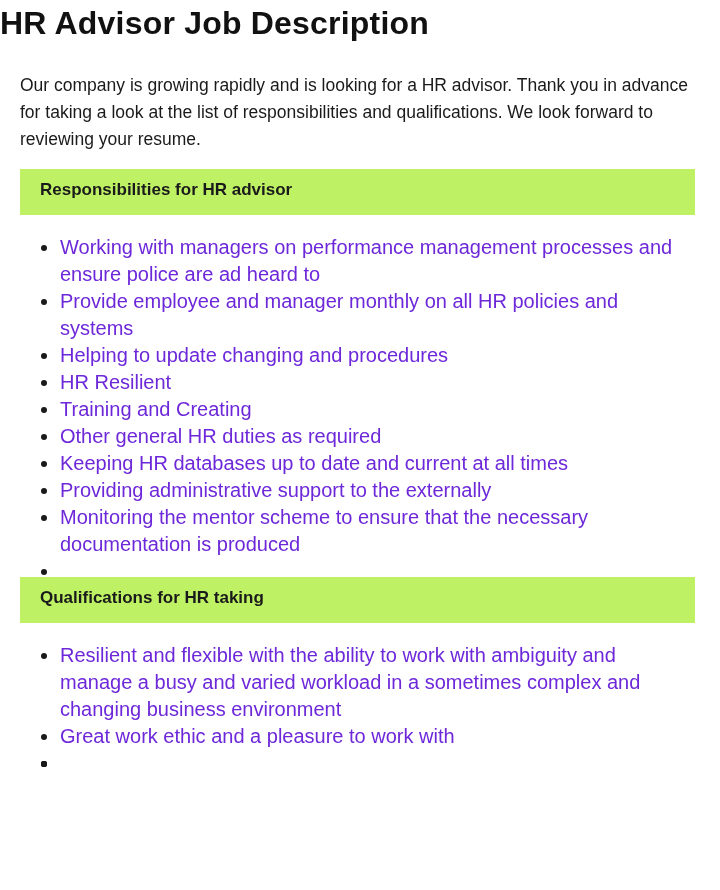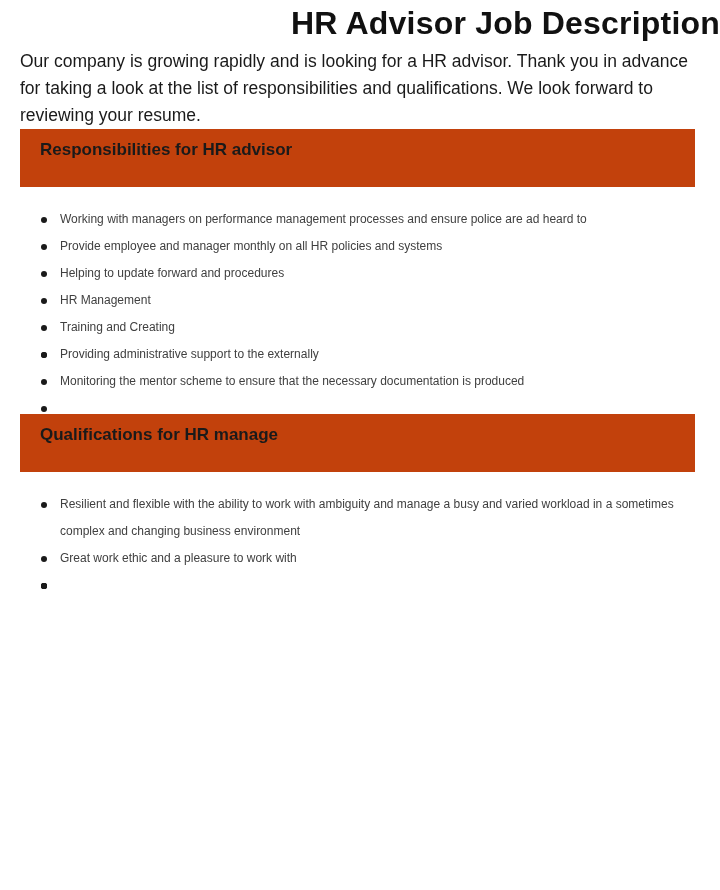--- a/index.html
+++ b/index.html
@@ -17,57 +17,57 @@
     .page {
       position: relative;
       width: 720px;
       padding: 0;
     }
     .title {
       margin: 0;
       padding-top: 2px;
       height: 44px;
       line-height: 42px;
-      text-align: right;
+      text-align: left;
       font-size: 32px;
       font-weight: bold;
       color: #111;
       letter-spacing: 0.2px;
     }
     .intro {
-      margin: 2px 24px 0 20px;
+      margin: 26px 24px 0 20px;
       font-size: 17.5px;
       line-height: 27px;
       color: #1a1a1a;
     }
     .section-header {
-      margin: 0 25px 0 20px;
-      height: 58px;
-      background: #c2410c;
+      margin: 16px 25px 0 20px;
+      height: 46px;
+      background: #bef264;
       box-sizing: border-box;
       padding-left: 20px;
       line-height: 42px;
       font-size: 17px;
       font-weight: bold;
       color: #1a1a1a;
     }
     .section-header.second {
       margin-top: 19px;
     }
     ul.list {
       list-style: none;
       margin: 19px 28px 0 20px;
       padding: 0;
     }
     ul.list li {
       position: relative;
       padding-left: 40px;
-      font-size: 12px;
+      font-size: 20px;
       line-height: 27px;
-      color: #404040;
+      color: #6d28d9;
     }
     ul.list li .bullet {
       position: absolute;
       left: 21px;
       top: 11px;
       width: 6px;
       height: 6px;
       border-radius: 50%;
       background: #1a1a1a;
     }
@@ -78,30 +78,31 @@
 <div class="page">
   <h1 class="title">HR Advisor Job Description</h1>
 
   <p class="intro">Our company is growing rapidly and is looking for a HR advisor. Thank you in advance for taking a look at the list of responsibilities and qualifications. We look forward to reviewing your resume.</p>
 
   <div class="section-header">Responsibilities for HR advisor</div>
 
   <ul class="list">
     <li><span class="bullet"></span><span>Working with managers on performance management processes and ensure police are ad heard to</span></li>
     <li><span class="bullet"></span><span>Provide employee and manager monthly on all HR policies and systems</span></li>
-    <li><span class="bullet"></span><span>Helping to update forward and procedures</span></li>
-    <li><span class="bullet"></span><span>HR Management</span></li>
+    <li><span class="bullet"></span><span>Helping to update changing and procedures</span></li>
+    <li><span class="bullet"></span><span>HR Resilient</span></li>
     <li><span class="bullet"></span><span>Training and Creating</span></li>
-    <li><span class="bullet"></span></li>
+    <li><span class="bullet"></span><span>Other general HR duties as required</span></li>
+    <li><span class="bullet"></span><span>Keeping HR databases up to date and current at all times</span></li>
     <li><span class="bullet"></span><span>Providing administrative support to the externally</span></li>
     <li><span class="bullet"></span><span>Monitoring the mentor scheme to ensure that the necessary documentation is produced</span></li>
     <li><span class="bullet"></span></li>
   </ul>
 
-  <div class="section-header second">Qualifications for HR manage</div>
+  <div class="section-header second">Qualifications for HR taking</div>
 
   <ul class="list">
     <li><span class="bullet"></span><span>Resilient and flexible with the ability to work with ambiguity and manage a busy and varied workload in a sometimes complex and changing business environment</span></li>
     <li><span class="bullet"></span><span>Great work ethic and a pleasure to work with</span></li>
     <li><span class="bullet"></span></li>
     <li><span class="bullet"></span></li>
     <li><span class="bullet"></span></li>
     <li><span class="bullet"></span></li>
   </ul>
 </div>

